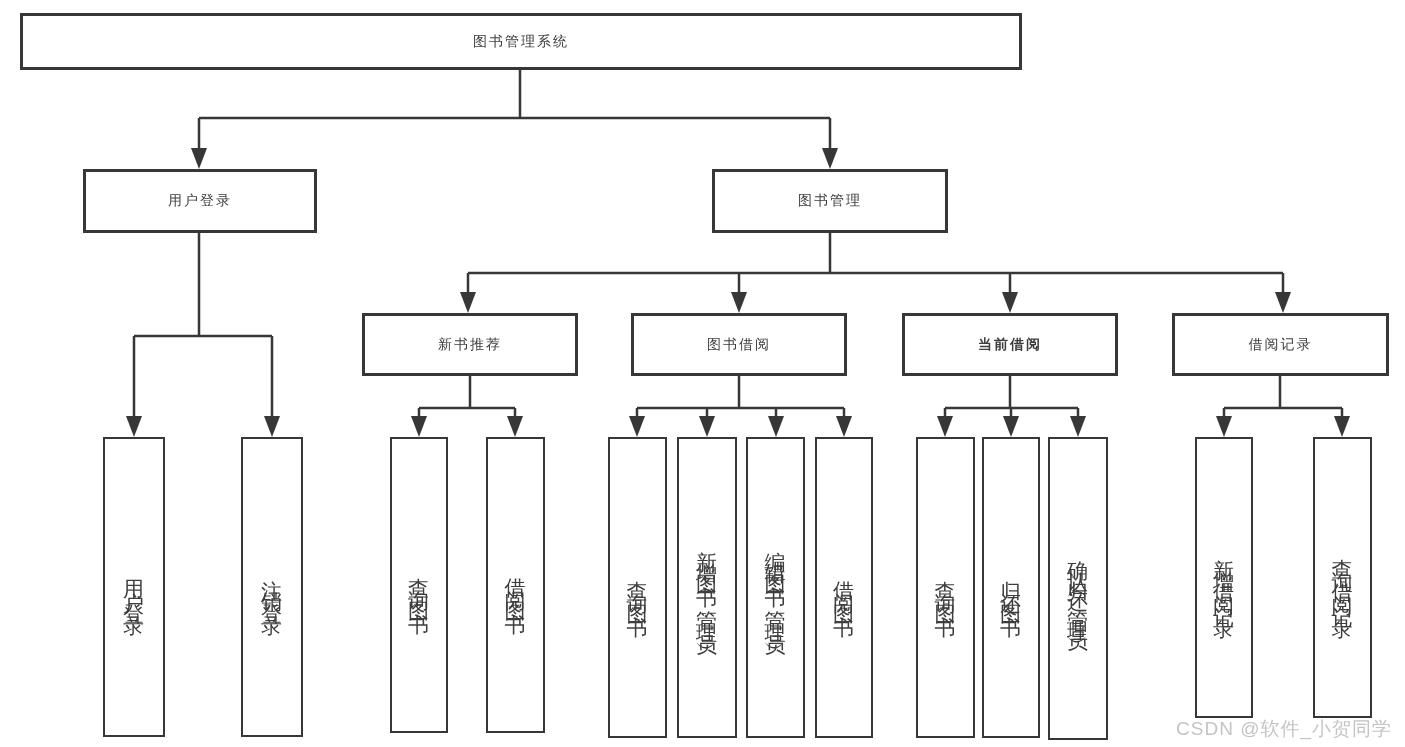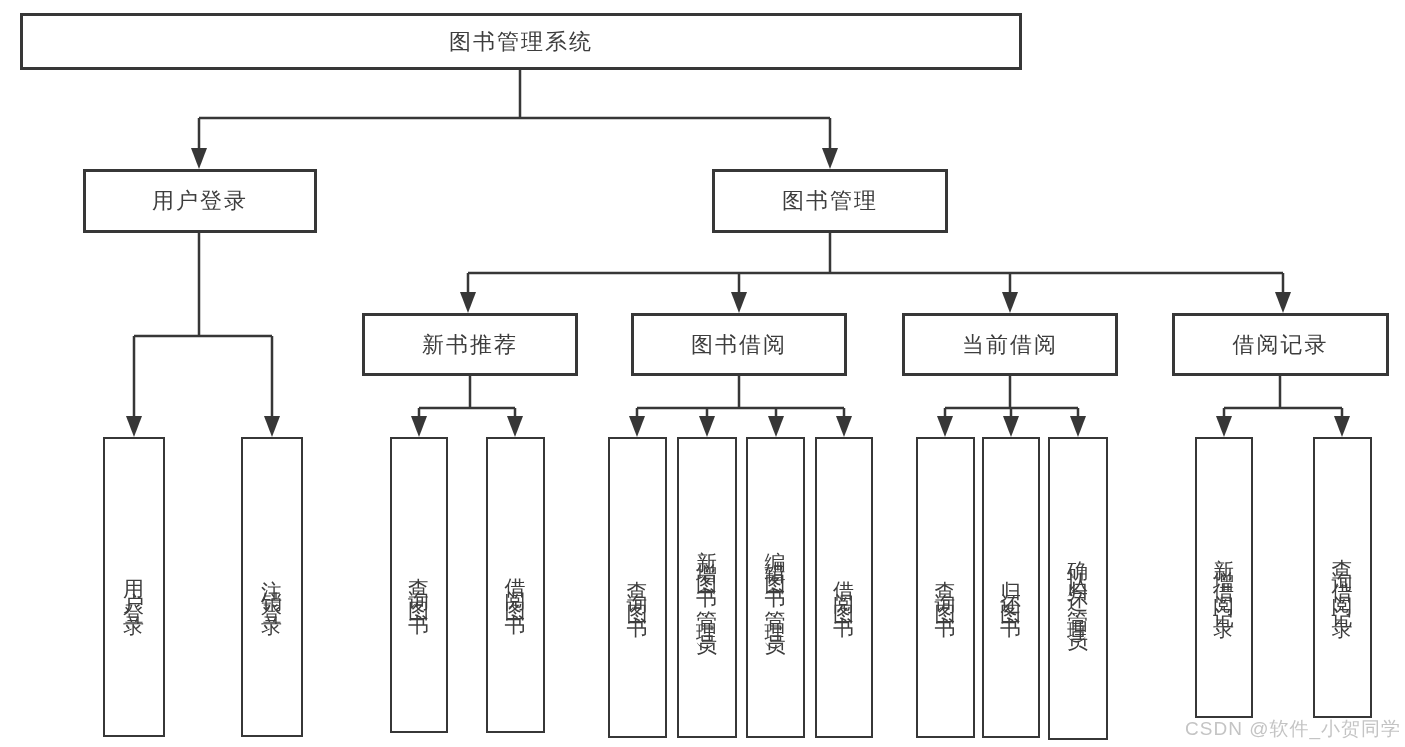--- a/index.html
+++ b/index.html
@@ -15,36 +15,36 @@
     position:absolute;
     box-sizing:border-box;
     border:3px solid #373737;
     background:#ffffff;
     display:flex;
     align-items:center;
     justify-content:center;
     color:#3d3d3d;
   }
   .node.h .lbl{
-    font-size:22px;
+    font-size:14px;
     letter-spacing:2px;
     white-space:nowrap;
   }
   .node.v{border-width:2.5px;}
   .node.v .lbl{
     writing-mode:vertical-rl;
     text-orientation:mixed;
     font-size:21px;
     letter-spacing:12px;
     line-height:1;
     white-space:nowrap;
   }
   .watermark{
     position:absolute;
-    right:4px;
+    right:13px;
     bottom:5px;
     font-size:19px;
     color:#c4c4c4;
     letter-spacing:1px;
     white-space:nowrap;
   }
 </style>
 </head>
 <body>
 
@@ -107,21 +107,21 @@
   <div class="node h" style="left:712px;top:169px;width:236px;height:64px;">
     <span class="lbl">图书管理</span>
   </div>
 
   <div class="node h" style="left:362px;top:313px;width:216px;height:63px;font-family:Liberation Serif, serif;">
     <span class="lbl">新书推荐</span>
   </div>
   <div class="node h" style="left:631px;top:313px;width:216px;height:63px;text-align:right;">
     <span class="lbl">图书借阅</span>
   </div>
-  <div class="node h" style="left:902px;top:313px;width:216px;height:63px;">
+  <div class="node h" style="left:902px;top:313px;width:216px;height:63px;font-weight:bold;">
     <span class="lbl">当前借阅</span>
   </div>
   <div class="node h" style="left:1172px;top:313px;width:217px;height:63px;align-items:center;">
     <span class="lbl">借阅记录</span>
   </div>
 
   <div class="node v" style="left:103px;top:437px;width:62px;height:300px;">
     <span class="lbl">用户登录</span>
   </div>
   <div class="node v" style="left:241px;top:437px;width:62px;height:300px;">

